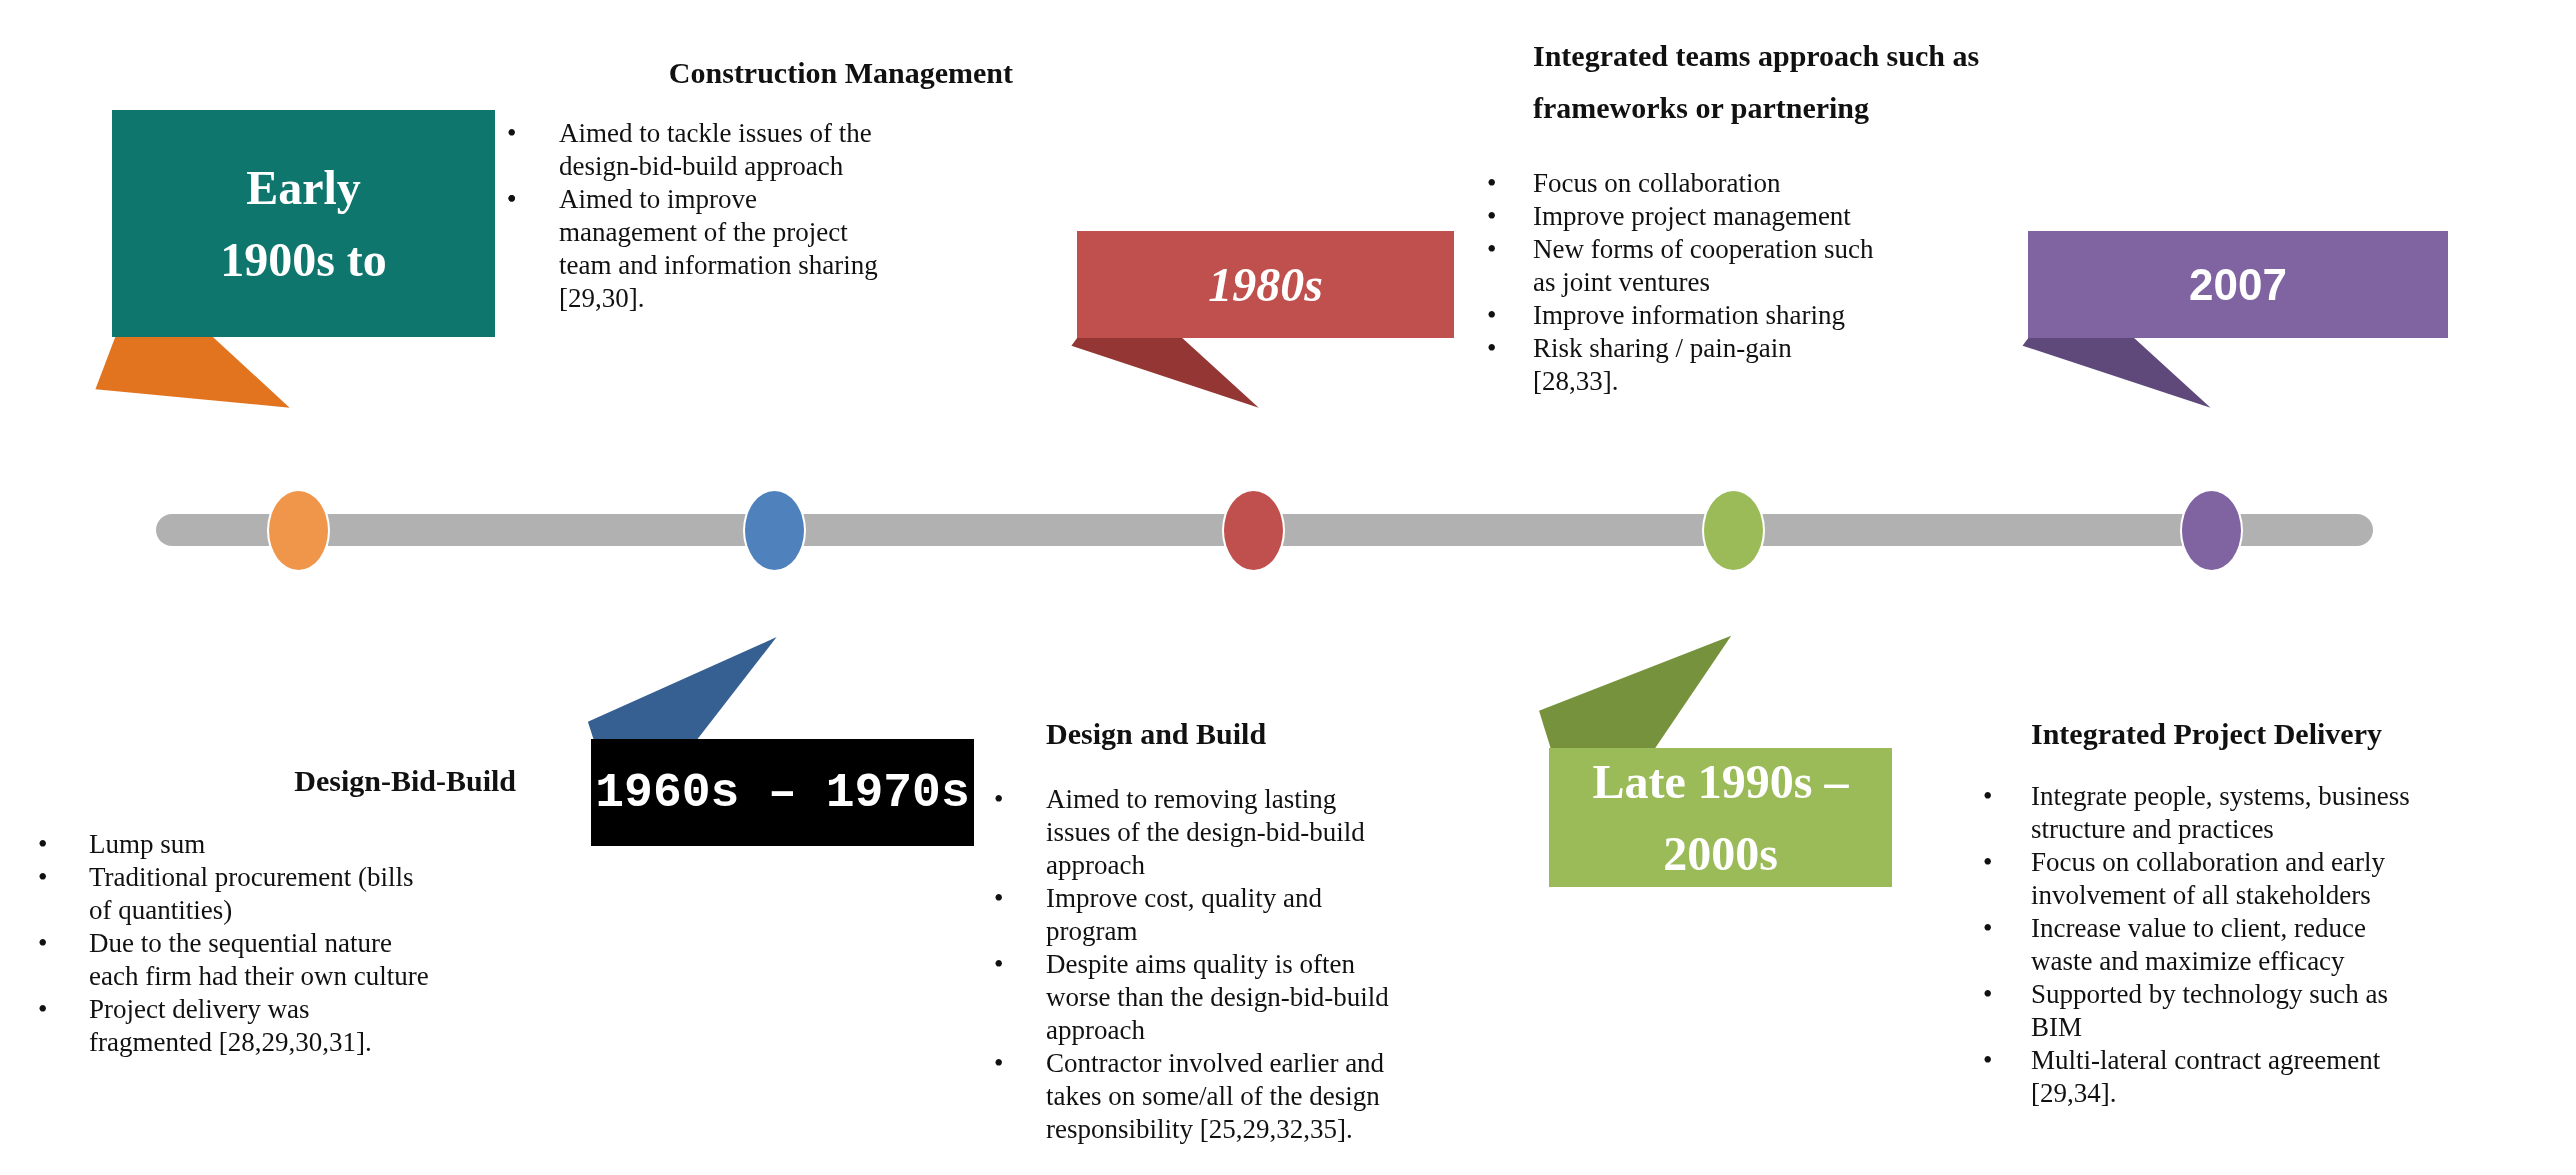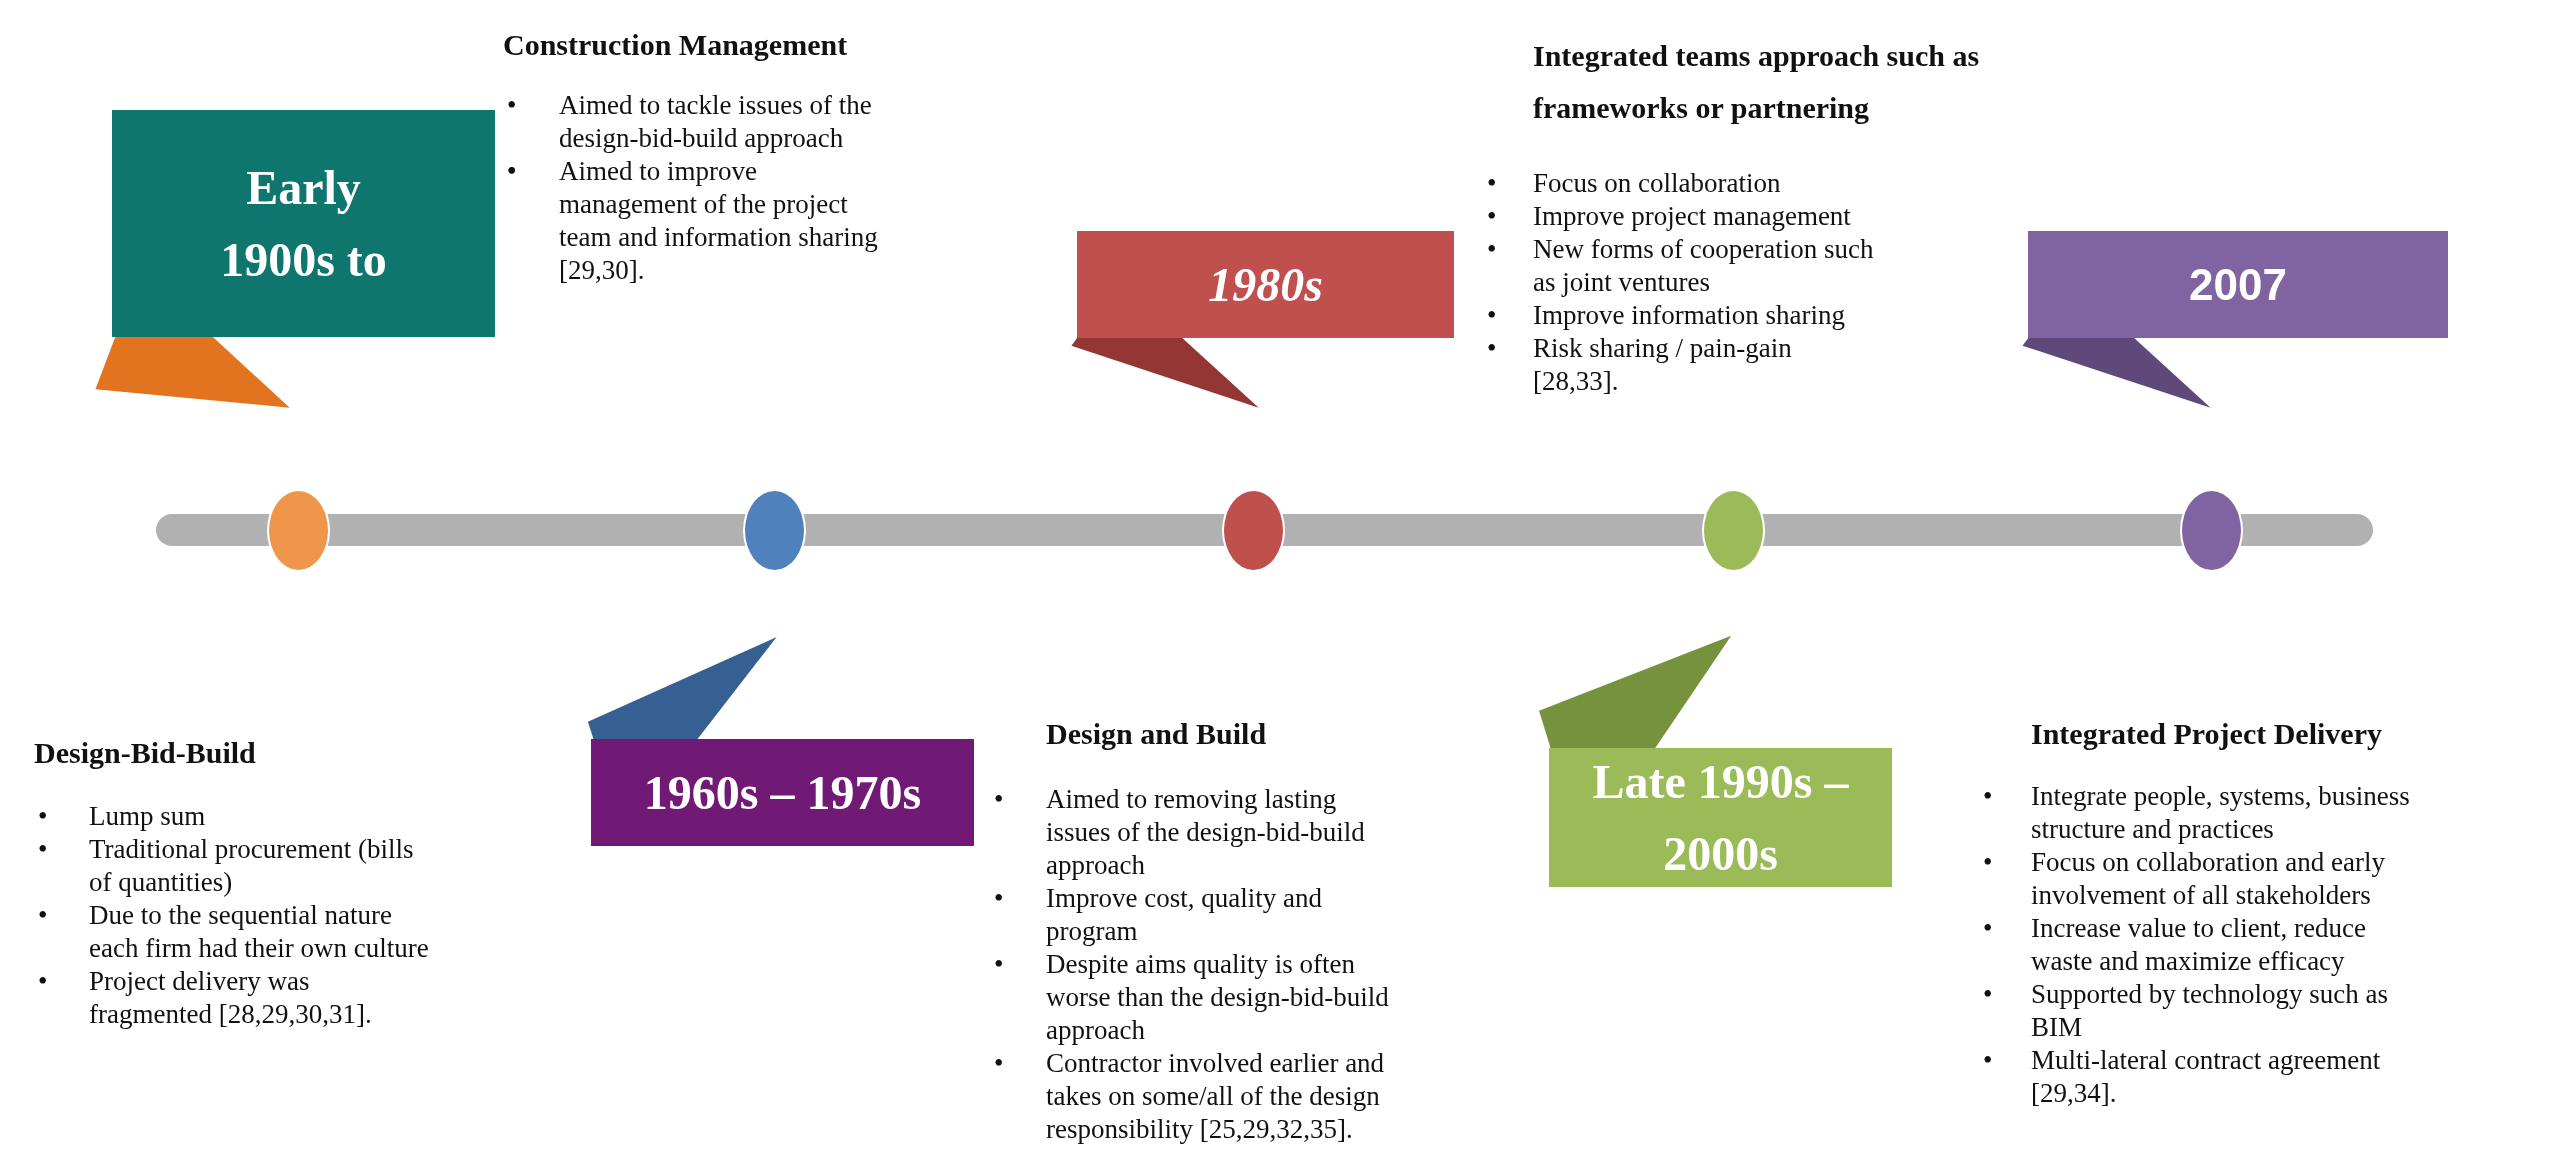--- a/index.html
+++ b/index.html
@@ -21,21 +21,21 @@
   .co2{left:1077px;top:231px;width:377px;height:107px;font-style:italic;}
   .co3{left:1549px;top:748px;width:343px;height:139px;}
   .co4{left:2028px;top:231px;width:420px;height:107px;}
   .co4 .lbl{font-family:"Liberation Sans","DejaVu Sans",sans-serif;font-size:44px;}
 
   .tails{position:absolute;left:0;top:0;width:2576px;height:1175px;pointer-events:none;}
 
   
   .block{position:absolute;}
   .blk-title{font-size:30px;line-height:37px;font-weight:bold;white-space:pre-line;}
-  .ttl-center{text-align:left;}
+  .ttl-center{text-align:right;margin-top:28px;}
   .blk-list{list-style:none;margin:0;padding:0;}
   .blk-list li{position:relative;padding-left:56px;font-size:27px;line-height:33px;}
   .blk-list .dot{position:absolute;left:4.1px;top:0;}
   .blk-list .txt{white-space:pre-line;}
 
   .b0{left:503px;top:26px;width:510px;}   .b0 .blk-list{margin-top:26px;}
   .b1{left:1483px;top:30px;width:551px;}  .b1 .blk-title{padding-left:50px;line-height:52px;}
                                           .b1 .blk-list{margin-top:33px;}
                                           .b1 .blk-list li{padding-left:50px;}
   .b2{left:34px;top:734px;width:482px;}  .b2 .blk-list{margin-top:29px;}
@@ -65,21 +65,21 @@
   <div class="tl-marker m0" style="background-color: rgb(240, 150, 75);"></div>
   <div class="tl-marker m1" style="background-color: rgb(79, 129, 189);"></div>
   <div class="tl-marker m2" style="background-color: rgb(192, 80, 77);"></div>
   <div class="tl-marker m3" style="background-color: rgb(155, 187, 89);"></div>
   <div class="tl-marker m4" style="background-color: rgb(128, 100, 162);"></div>
 
   <div class="callout co0" style="background-color: #0f766e;">
     <span class="lbl">Early
 1900s to</span>
   </div>
-  <div class="callout co1" style="background-color: #701a75;">
+  <div class="callout co1" style="background-color: #000000; font-family: Liberation Mono, monospace;">
     <span class="lbl">1960s – 1970s</span>
   </div>
   <div class="callout co2" style="background-color: rgb(192, 80, 77);">
     <span class="lbl">1980s</span>
   </div>
   <div class="callout co3" style="background-color: rgb(155, 187, 89);">
     <span class="lbl">Late 1990s –
 2000s</span>
   </div>
   <div class="callout co4" style="background-color: rgb(128, 100, 162);">

